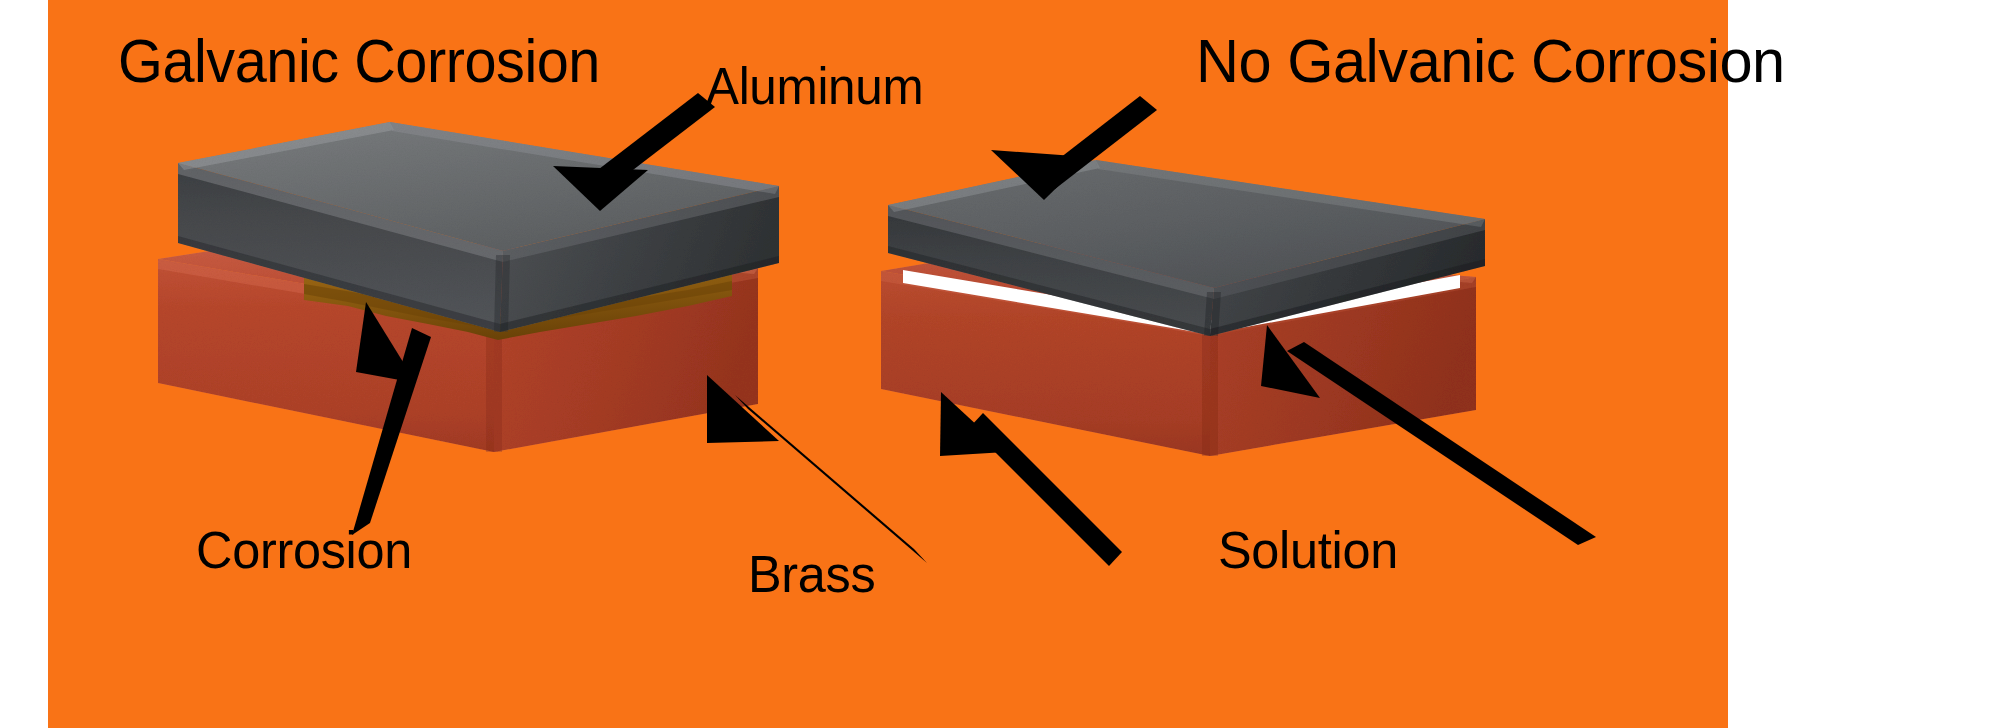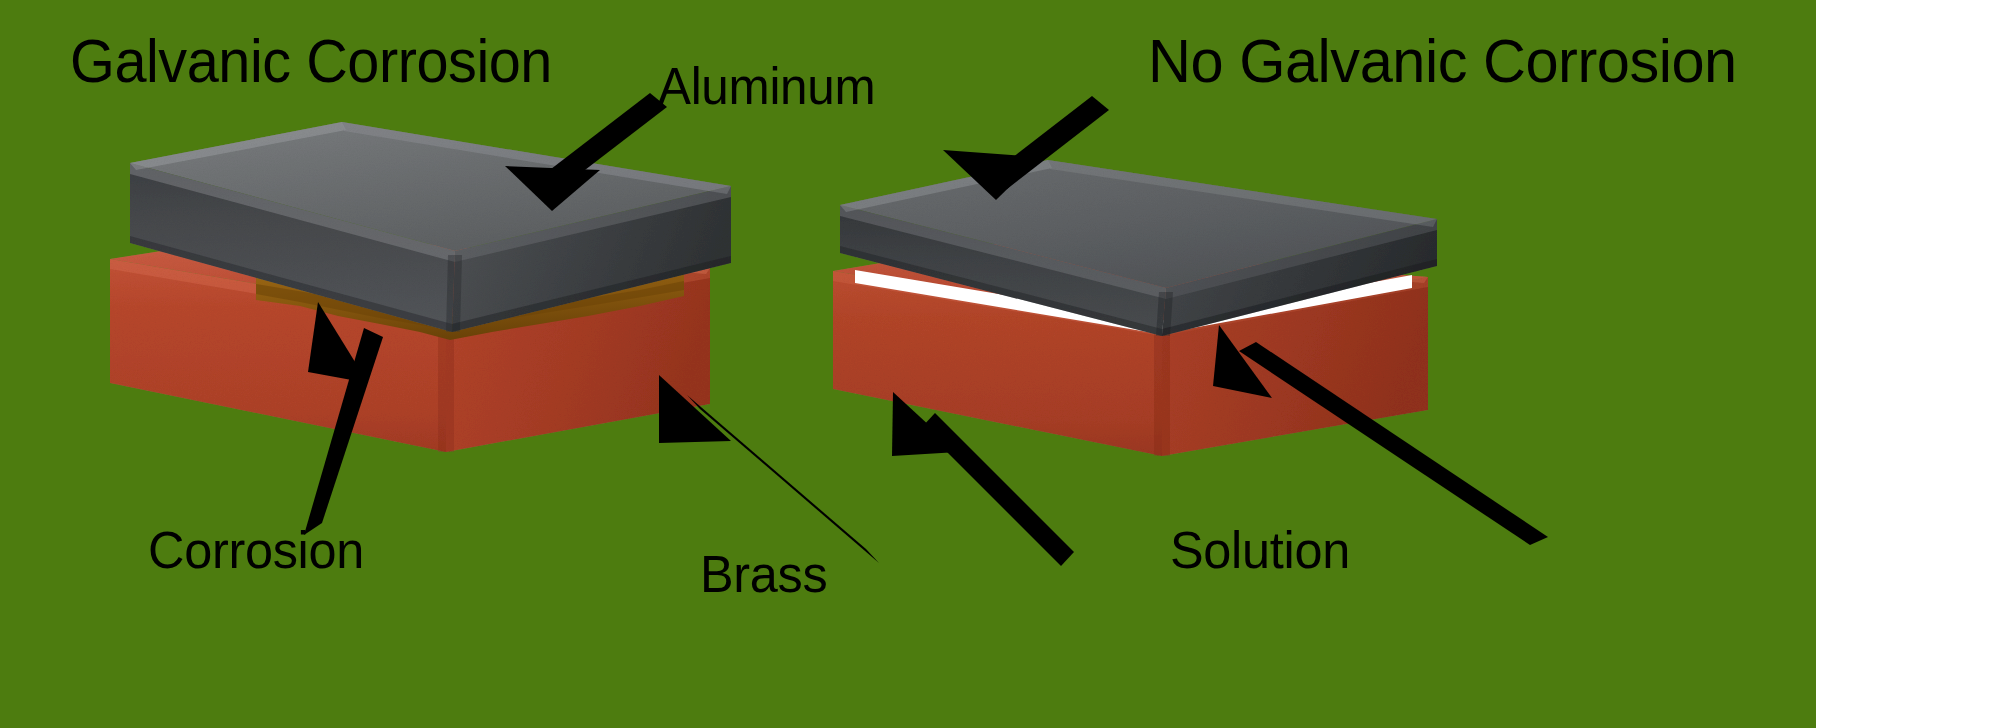--- a/index.html
+++ b/index.html
@@ -9,23 +9,24 @@
     background: #ffffff;
   }
   body {
     width: 2000px;
     height: 728px;
     overflow: hidden;
     font-family: "Liberation Sans", sans-serif;
   }
   #stage {
     position: relative;
-    width: 1816px;
+    width: 1680px;
     height: 728px;
-    background: #4d7c0f;
+    background: #f97316;
+    margin-left: 48px;
   }
   #stage svg.figure {
     position: absolute;
     left: 0;
     top: 0;
     width: 2000px;
     height: 728px;
     display: block;
   }
   .txt {

